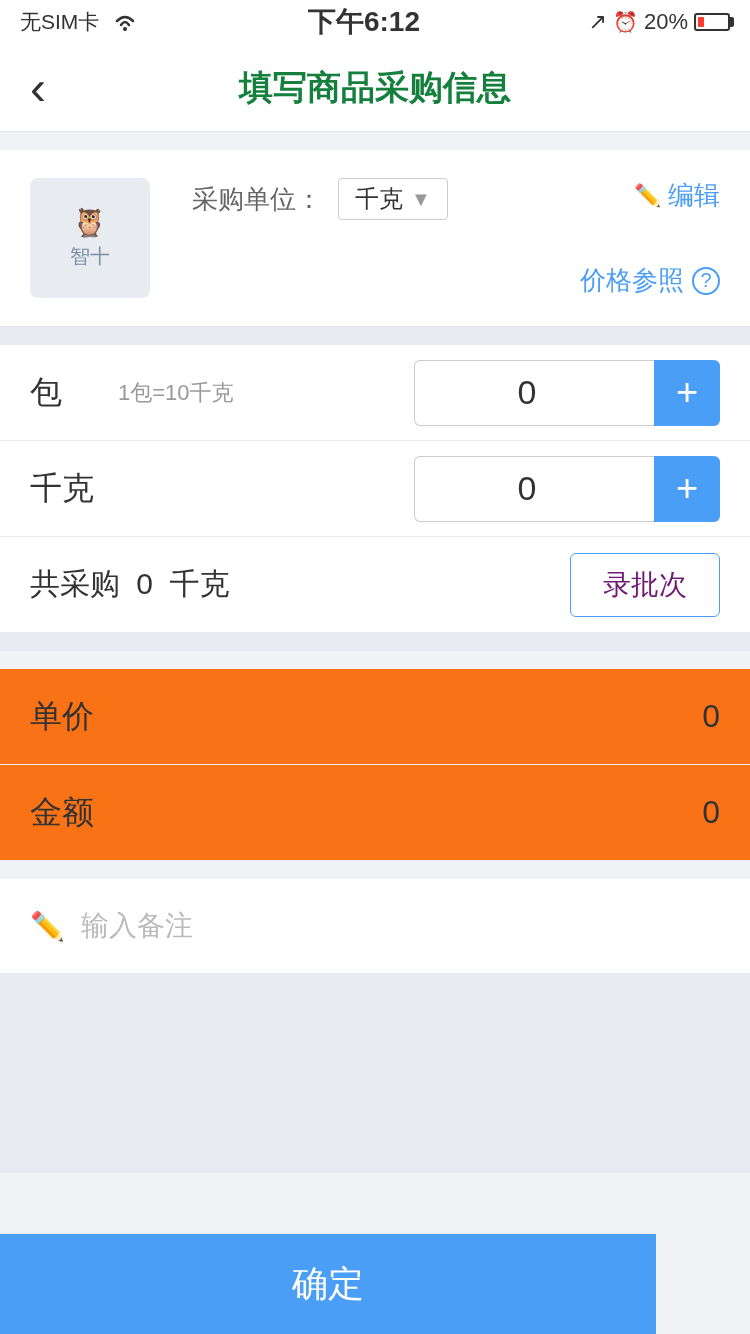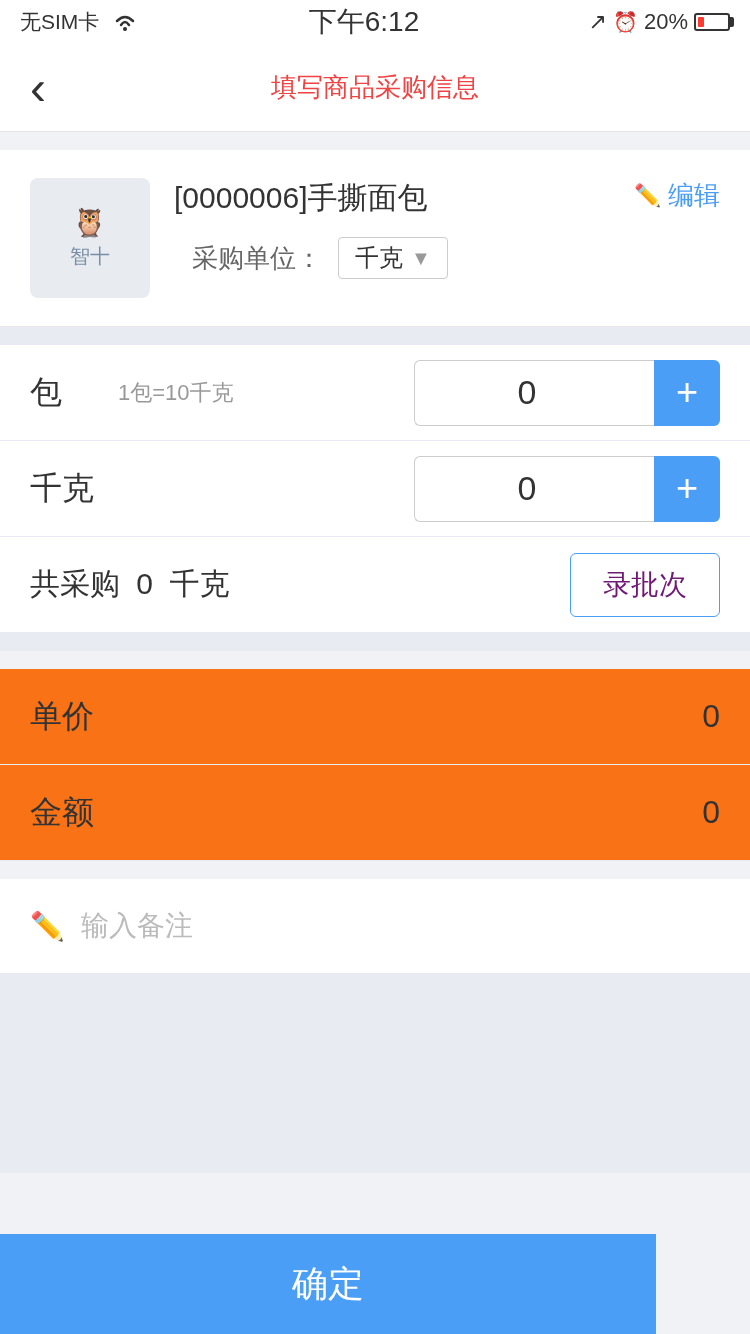--- a/index.html
+++ b/index.html
@@ -19,21 +19,21 @@
       height: 44px;
       background: #fff;
       display: flex;
       align-items: center;
       justify-content: space-between;
       padding: 0 20px;
       font-size: 26px;
       font-weight: 500;
     }
     .status-left { font-size: 21px; color: #333; display: flex; align-items: center; gap: 12px; }
-    .status-center { font-size: 28px; color: #333; font-weight: 400; }
+    .status-center { font-size: 28px; color: #333; font-weight: 700; }
     .status-right { display: flex; align-items: center; gap: 6px; font-size: 22px; color: #333; }
     .battery-icon {
       width: 36px; height: 18px; border: 2px solid #333; border-radius: 3px; position: relative; display: inline-flex; align-items: center; padding: 2px;
     }
     .battery-icon::after { content: ''; width: 4px; height: 10px; background: #333; position: absolute; right: -6px; border-radius: 0 2px 2px 0; }
     .battery-fill { height: 100%; width: 20%; background: #ff3b30; border-radius: 1px; }
 
     
     .nav-bar {
       width: 750px;
@@ -48,23 +48,23 @@
     .nav-back {
       font-size: 40px;
       color: #333;
       cursor: pointer;
       line-height: 1;
     }
     .nav-title {
       position: absolute;
       left: 50%;
       transform: translateX(-50%);
-      font-size: 26px;
-      font-weight: 400;
-      color: #ef4444;
+      font-size: 34px;
+      font-weight: 700;
+      color: #15803d;
     }
 
     
     .product-card {
       background: #fff;
       margin-top: 18px;
       padding: 28px 30px;
       display: flex;
       align-items: flex-start;
       gap: 24px;
@@ -288,33 +288,38 @@
   <span class="nav-back" style="font-size:48px;font-weight:300;color:#333;">‹</span>
   <span class="nav-title">填写商品采购信息</span>
 </div>
 
 <div class="product-card">
   <div class="product-image">
     <div class="product-image-logo">🦉</div>
     <div class="product-image-sub" style="font-size:20px;color:#7a8fa6;margin-top:4px;">智十</div>
   </div>
   <div class="product-info">
-    <div class="product-name">[0000006]手撕面包</div>
     <div class="product-unit-row">
       <span class="product-unit-label">采购单位：</span>
       <div class="unit-select">
         <span>千克</span>
         <span class="unit-select-arrow">▼</span>
       </div>
     </div>
   </div>
   <div class="product-right">
     <div class="product-edit">
       <span style="font-size:22px;">✏️</span>
       <span>编辑</span>
+    </div>
+    <div class="price-ref">
+      <span>价格参照</span>
+      <div class="price-ref-icon">
+        <span>?</span>
+      </div>
     </div>
   </div>
 </div>
 
 <div class="section-divider"></div>
 
 <div class="input-section">
 
   <div class="input-row">
     <span class="input-label">包</span>

